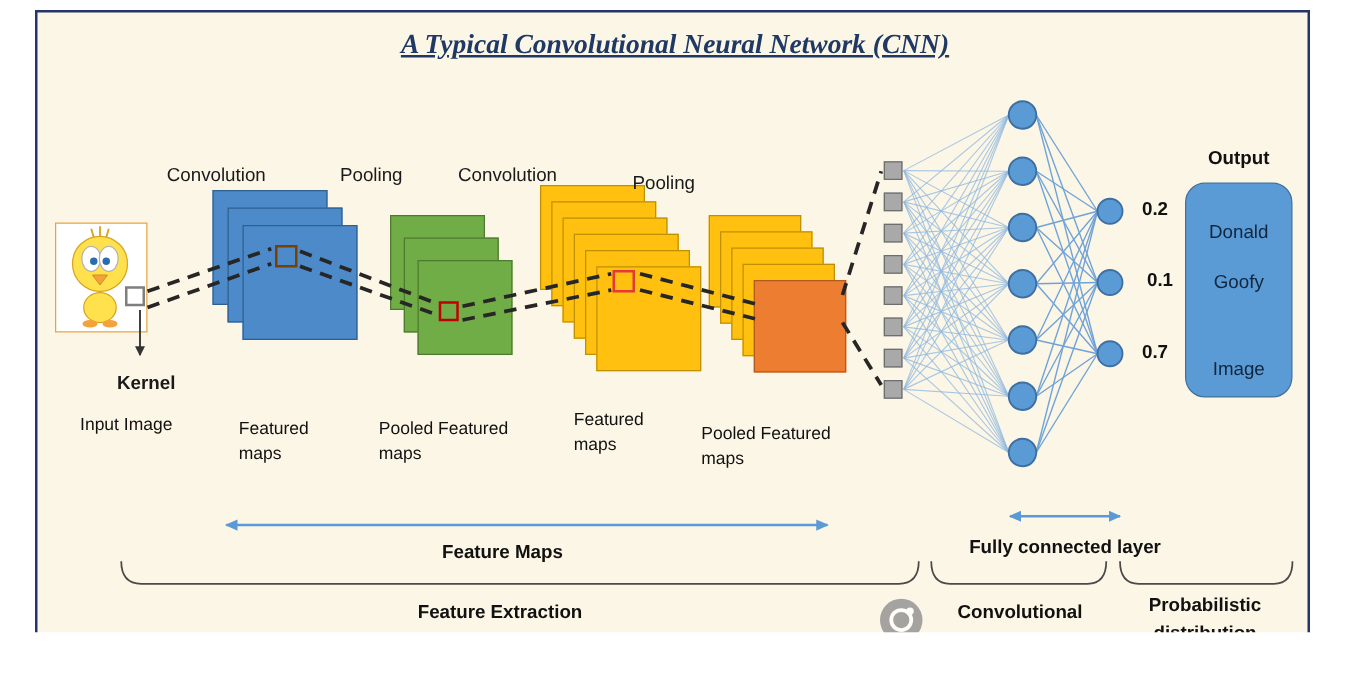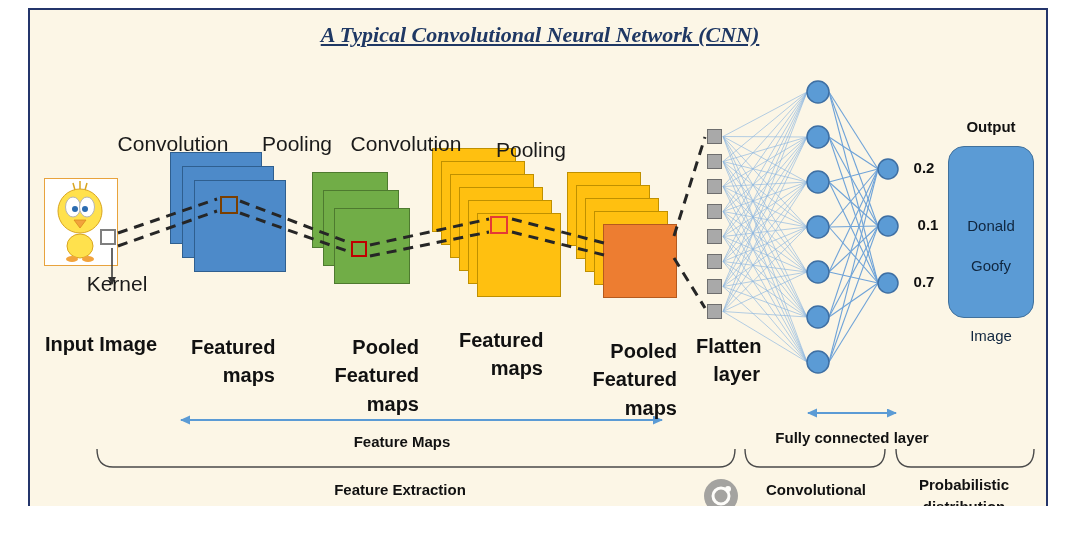--- a/index.html
+++ b/index.html
@@ -3,23 +3,23 @@
 <meta charset="utf-8">
 <style>
   html,body{margin:0;padding:0;background:#fff;}
   .canvas{position:relative;width:1080px;height:506px;background:#fff;overflow:hidden;
           font-family:"Liberation Sans",sans-serif;color:#111;}
   .panel{position:absolute;left:28px;top:8px;width:1020px;height:525px;
          background:#FCF6E6;border:2px solid #24356B;box-sizing:border-box;z-index:0;}
   .title{position:absolute;left:0;top:22px;width:100%;text-align:center;z-index:3;
          font-family:"Liberation Serif",serif;font-style:italic;font-weight:bold;
          font-size:22px;color:#1F3864;text-decoration:underline;}
-  .stage-label{position:absolute;transform:translateX(-50%);font-size:21px;color:#1a1a1a;z-index:3;white-space:nowrap;}
-  .caption{position:absolute;transform:translateX(-50%);font-size:20px;font-weight:bold;
-           color:#111;text-align:right;line-height:1.42;z-index:3;}
+  .stage-label{position:absolute;transform:translateX(-50%);font-size:15px;color:#1a1a1a;z-index:3;white-space:nowrap;}
+  .caption{position:absolute;transform:translateX(-50%);font-size:14px;font-weight:normal;
+           color:#111;text-align:left;line-height:1.42;z-index:3;}
   .nowrap{white-space:nowrap;}
   
   .input-box{position:absolute;left:44px;top:178px;width:74px;height:88px;background:#fff;
              border:1.5px solid #E8A33D;box-sizing:border-box;z-index:1;}
   .kernel-sq{position:absolute;left:100px;top:229px;width:16px;height:16px;background:#fff;
              border:2px solid #7F7F7F;box-sizing:border-box;z-index:2;}
   
   .stack{position:absolute;z-index:1;}
   .sq{position:absolute;box-sizing:border-box;}
   .sq.blue{width:92px;height:92px;background:#4D8AC9;border:1.5px solid #2F5F8F;}
@@ -27,21 +27,21 @@
   .sq.yellow{width:84px;height:84px;background:#FFC010;border:1.5px solid #BF9000;}
   .sq.yellow2{width:74px;height:74px;background:#FFC010;border:1.5px solid #BF9000;}
   .sq.orange{width:74px;height:74px;background:#ED7D31;border:1.5px solid #B55A1E;}
   .kwin{position:absolute;box-sizing:border-box;background:transparent;}
   
   .flat-sq{position:absolute;left:707px;width:15px;height:15px;background:#A9A9A9;
            border:1px solid #6E6E6E;box-sizing:border-box;z-index:1;}
   
   .output-box{position:absolute;left:948px;top:146px;width:86px;height:172px;background:#5B9BD5;
               border:1px solid #41719C;border-radius:16px;box-sizing:border-box;z-index:1;}
-  .cls{position:absolute;width:100%;text-align:center;font-size:15px;color:#10263F;margin-top:40px;}
+  .cls{position:absolute;width:100%;text-align:center;font-size:15px;color:#10263F;}
   .prob{position:absolute;transform:translateX(-50%);font-size:15px;font-weight:600;color:#111;z-index:3;}
   .out-title{position:absolute;left:991px;top:118px;transform:translateX(-50%);
              font-size:15px;font-weight:bold;z-index:3;}
   
   svg.overlay{position:absolute;left:0;top:0;z-index:2;pointer-events:none;}
   .dash{stroke:#262626;stroke-width:3;stroke-dasharray:10 7;}
   .dbl{stroke:#5B9BD5;stroke-width:2;}
   .brace{stroke:#4a4a4a;stroke-width:1.4;fill:none;}
   #fc-lines-1 line{stroke:#8FB8E0;stroke-width:0.9;opacity:0.75;}
   #fc-lines-2 line{stroke:#6FA3D8;stroke-width:1.1;}
@@ -256,26 +256,25 @@
 
     <line class="dbl" x1="181" y1="420" x2="662" y2="420" marker-start="url(#ab)" marker-end="url(#ab)"></line>
     <line class="dbl" x1="808" y1="413" x2="896" y2="413" marker-start="url(#ab)" marker-end="url(#ab)"></line>
 
     <path class="brace" d="M97,449 Q97,467 113,467 L719,467 Q735,467 735,449"></path>
     <path class="brace" d="M745,449 Q745,467 760,467 L870,467 Q885,467 885,449"></path>
     <path class="brace" d="M896,449 Q896,467 911,467 L1019,467 Q1034,467 1034,449"></path>
   </svg>
 
   <div class="caption nowrap" style="left:101px;top:330px;">Input Image</div>
-  <div class="stage-label" style="left:117px;top:272px;">Kernel</div>
+  <div class="stage-label" style="left:117px;top:298px;font-weight:bold;">Kernel</div>
   <div class="caption" style="left:233px;top:333px;width:84px;">Featured maps</div>
   <div class="caption" style="left:361px;top:333px;width:116px;">Pooled Featured maps</div>
   <div class="caption" style="left:501px;top:326px;width:84px;">Featured maps</div>
   <div class="caption" style="left:619px;top:337px;width:116px;">Pooled Featured maps</div>
-  <div class="caption" style="left:728px;top:332px;width:64px;">Flatten layer</div>
 
   <div class="annot" style="left:402px;top:433px;">Feature Maps</div>
   <div class="annot nowrap" style="left:852px;top:429px;">Fully connected layer</div>
   <div class="annot nowrap" style="left:400px;top:481px;">Feature Extraction</div>
   <div class="annot nowrap" style="left:816px;top:481px;">Convolutional</div>
   <div class="annot" style="left:964px;top:474px;width:112px;line-height:1.45;">Probabilistic distribution</div>
 
   <div class="watermark">
     <svg width="36" height="36" viewBox="0 0 36 36">
       <circle cx="18" cy="18" r="17" fill="#8F8F8F"></circle>

